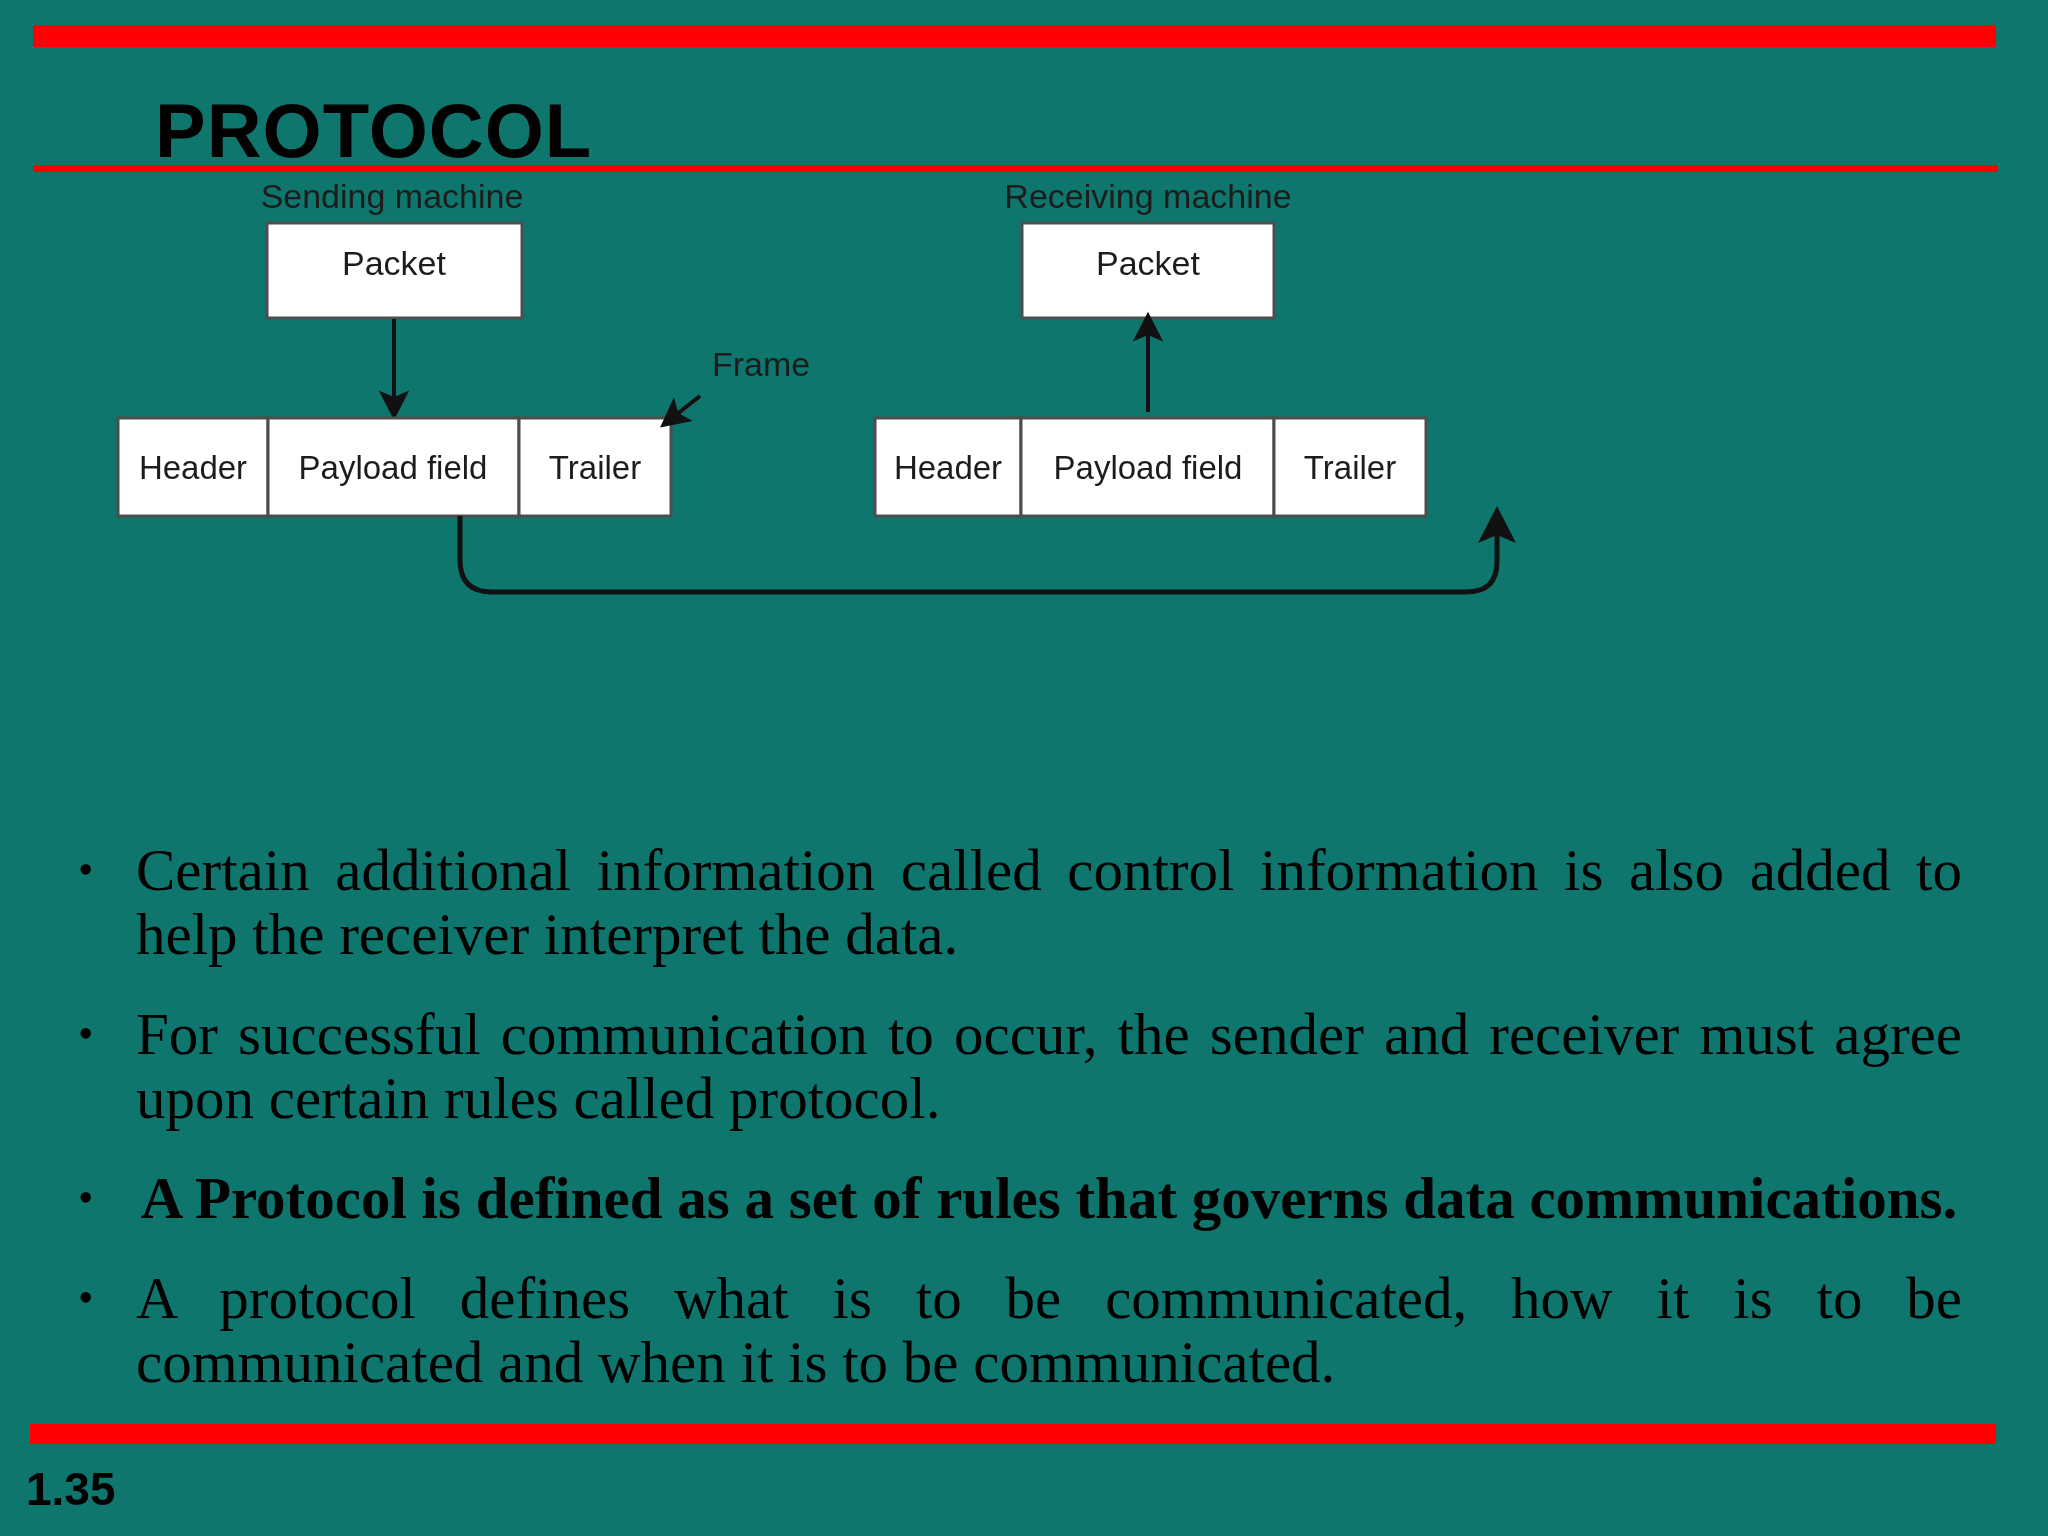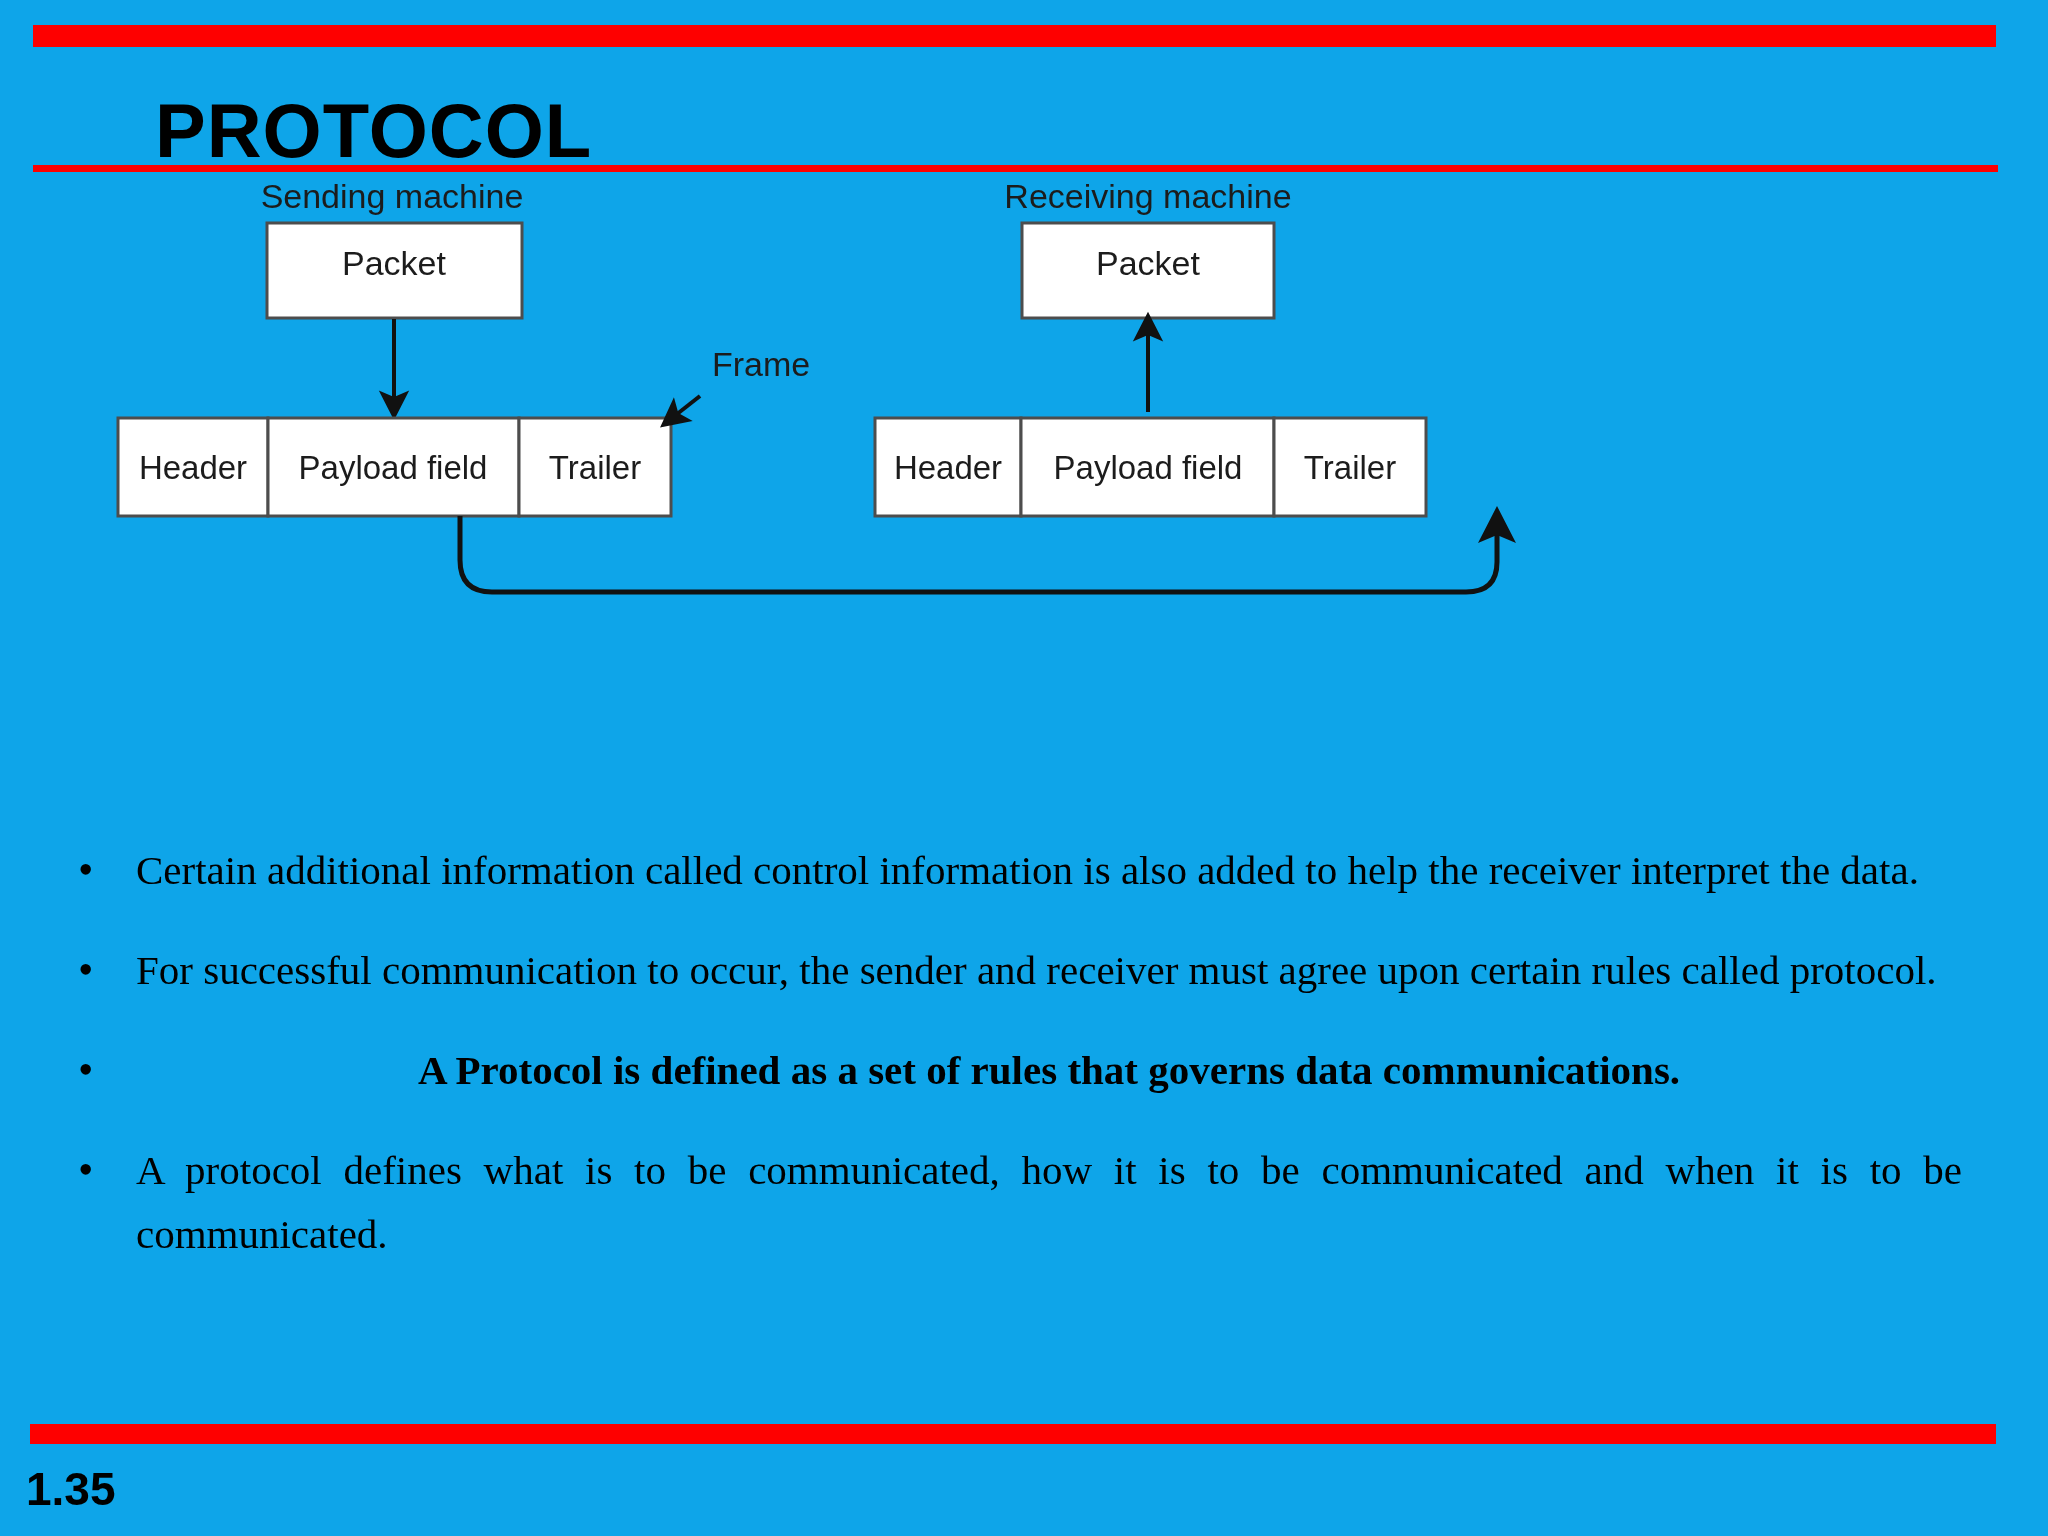--- a/index.html
+++ b/index.html
@@ -4,21 +4,21 @@
 <style>
   html, body {
     margin: 0;
     padding: 0;
     background: #ffffff;
   }
   #slide {
     position: relative;
     width: 2048px;
     height: 1536px;
-    background: #0ea5e9;
+    background: #0f766e;
     overflow: hidden;
     font-family: "Liberation Sans", sans-serif;
   }
 
   
   .rule-top {
     position: absolute;
     left: 33px;
     top: 25px;
     width: 1963px;
@@ -106,21 +106,21 @@
     font-size: 44px;
     line-height: 64px;
     color: #000000;
     text-align: left;
     padding-left: 8px;
     box-sizing: border-box;
   }
   .bullet-text {
     flex: 1 1 auto;
     font-family: "Liberation Serif", serif;
-    font-size: 41px;
+    font-size: 59px;
     line-height: 64px;
     color: #000000;
     text-align: justify;
     text-justify: inter-word;
     padding-right: 8px;
   }
   .bullet-text.bold {
     font-weight: bold;
     text-align: center;
   }

